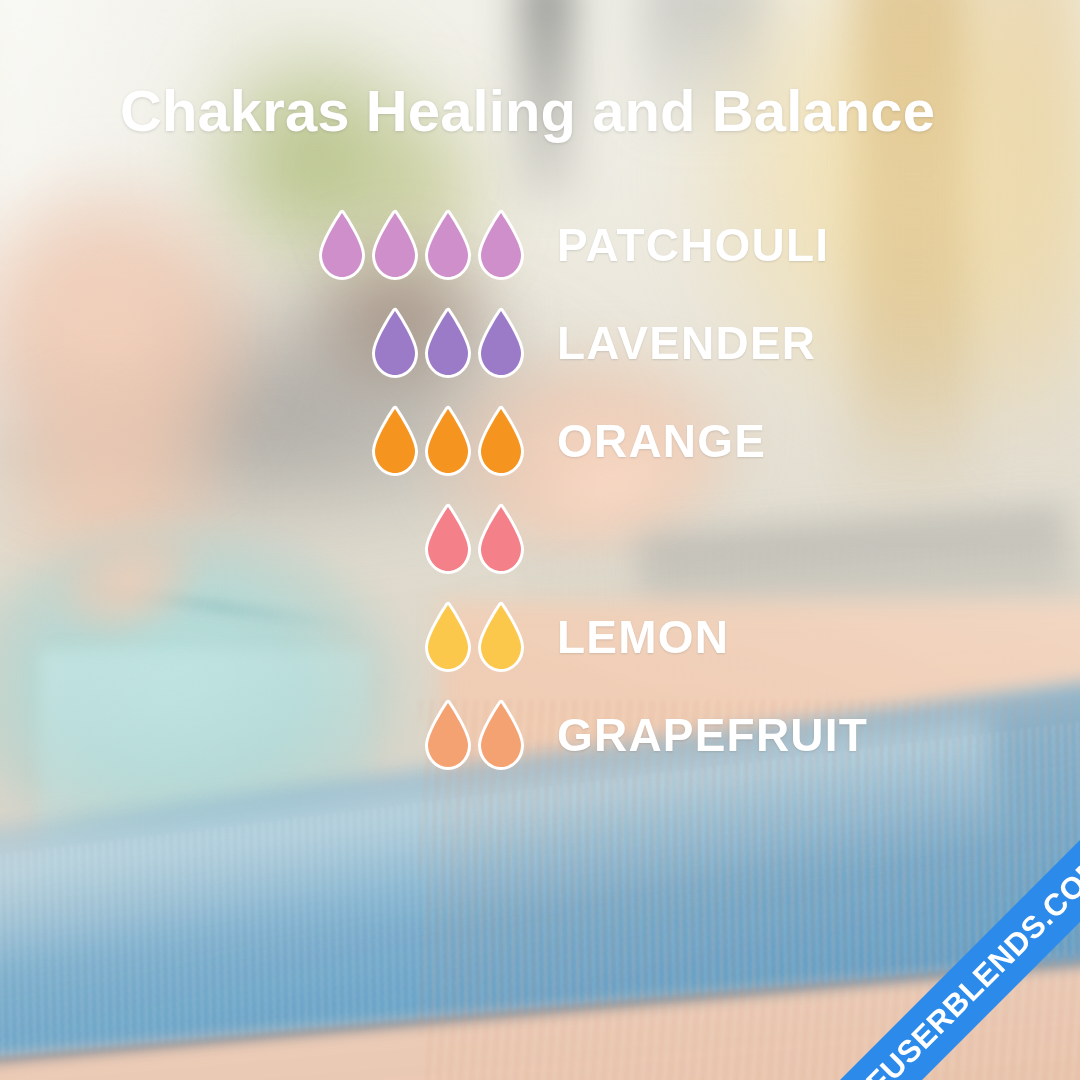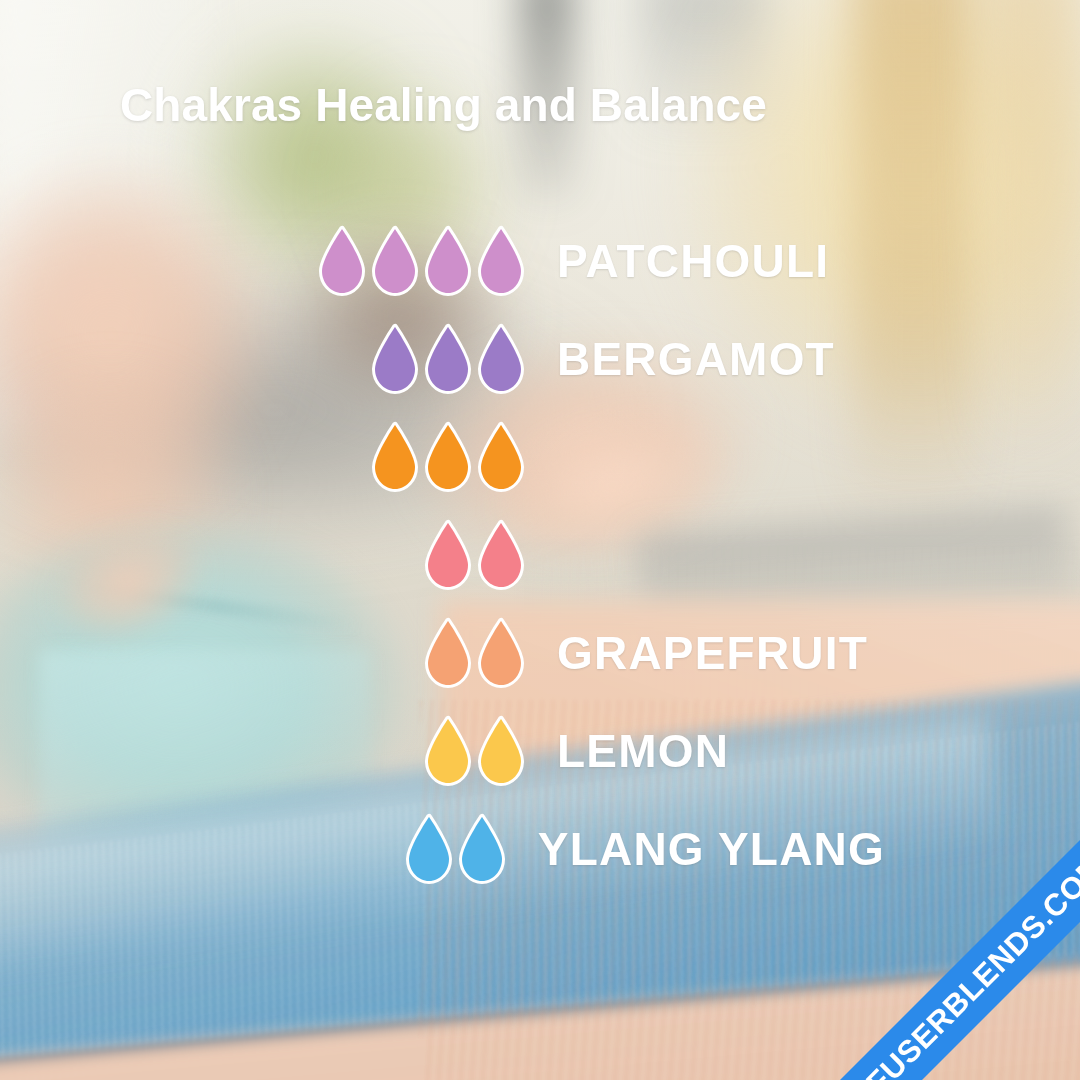--- a/index.html
+++ b/index.html
@@ -247,35 +247,35 @@
       rgba(255,255,255,0.10) 35%,
       rgba(255,255,255,0.05) 60%,
       rgba(255,255,255,0.00) 100%);
   }
 
   
   .title {
     position: absolute;
     left: 120px;
     top: 82px;
-    font-size: 46px;
+    font-size: 58px;
     font-weight: 700;
     color: #ffffff;
     letter-spacing: 0.1px;
     line-height: 1;
     white-space: nowrap;
     font-stretch: condensed;
     text-shadow: 0 1px 3px rgba(90,90,90,0.22);
   }
 
   
   .rows {
     position: absolute;
     left: 0;
-    top: 212px;
+    top: 196px;
     width: 885px;
   }
   .row {
     display: flex;
     align-items: center;
     height: 98px;
   }
   .drops {
     width: 525px;
     display: flex;
@@ -387,77 +387,67 @@
           <svg class="drop" viewBox="0 0 48 72">
             <path d="M24 4 C24 4 4 33 4 46 C4 58.2 13.0 68 24 68 C35.0 68 44 58.2 44 46 C44 33 24 4 24 4 Z" fill="#9B7BC7" stroke="#FFFFFF" stroke-width="6" stroke-linejoin="round" paint-order="stroke fill"></path>
           </svg>
           <svg class="drop" viewBox="0 0 48 72">
             <path d="M24 4 C24 4 4 33 4 46 C4 58.2 13.0 68 24 68 C35.0 68 44 58.2 44 46 C44 33 24 4 24 4 Z" fill="#9B7BC7" stroke="#FFFFFF" stroke-width="6" stroke-linejoin="round" paint-order="stroke fill"></path>
           </svg>
           <svg class="drop" viewBox="0 0 48 72">
             <path d="M24 4 C24 4 4 33 4 46 C4 58.2 13.0 68 24 68 C35.0 68 44 58.2 44 46 C44 33 24 4 24 4 Z" fill="#9B7BC7" stroke="#FFFFFF" stroke-width="6" stroke-linejoin="round" paint-order="stroke fill"></path>
           </svg>
         </div>
-        <div class="label" style="color: rgb(255, 255, 255);">BERGAMOT</div>
+        <div class="label" style="color: rgb(255, 255, 255);">LAVENDER</div>
       </div>
       <div class="row">
         <div class="drops">
           <svg class="drop" viewBox="0 0 48 72">
             <path d="M24 4 C24 4 4 33 4 46 C4 58.2 13.0 68 24 68 C35.0 68 44 58.2 44 46 C44 33 24 4 24 4 Z" fill="#F5941F" stroke="#FFFFFF" stroke-width="6" stroke-linejoin="round" paint-order="stroke fill"></path>
           </svg>
           <svg class="drop" viewBox="0 0 48 72">
             <path d="M24 4 C24 4 4 33 4 46 C4 58.2 13.0 68 24 68 C35.0 68 44 58.2 44 46 C44 33 24 4 24 4 Z" fill="#F5941F" stroke="#FFFFFF" stroke-width="6" stroke-linejoin="round" paint-order="stroke fill"></path>
           </svg>
           <svg class="drop" viewBox="0 0 48 72">
             <path d="M24 4 C24 4 4 33 4 46 C4 58.2 13.0 68 24 68 C35.0 68 44 58.2 44 46 C44 33 24 4 24 4 Z" fill="#F5941F" stroke="#FFFFFF" stroke-width="6" stroke-linejoin="round" paint-order="stroke fill"></path>
           </svg>
         </div>
+        <div class="label" style="color: rgb(255, 255, 255);">ORANGE</div>
       </div>
       <div class="row">
         <div class="drops">
           <svg class="drop" viewBox="0 0 48 72">
             <path d="M24 4 C24 4 4 33 4 46 C4 58.2 13.0 68 24 68 C35.0 68 44 58.2 44 46 C44 33 24 4 24 4 Z" fill="#F4808A" stroke="#FFFFFF" stroke-width="6" stroke-linejoin="round" paint-order="stroke fill"></path>
           </svg>
           <svg class="drop" viewBox="0 0 48 72">
             <path d="M24 4 C24 4 4 33 4 46 C4 58.2 13.0 68 24 68 C35.0 68 44 58.2 44 46 C44 33 24 4 24 4 Z" fill="#F4808A" stroke="#FFFFFF" stroke-width="6" stroke-linejoin="round" paint-order="stroke fill"></path>
           </svg>
         </div>
       </div>
       <div class="row">
         <div class="drops">
           <svg class="drop" viewBox="0 0 48 72">
+            <path d="M24 4 C24 4 4 33 4 46 C4 58.2 13.0 68 24 68 C35.0 68 44 58.2 44 46 C44 33 24 4 24 4 Z" fill="#FBC84C" stroke="#FFFFFF" stroke-width="6" stroke-linejoin="round" paint-order="stroke fill"></path>
+          </svg>
+          <svg class="drop" viewBox="0 0 48 72">
+            <path d="M24 4 C24 4 4 33 4 46 C4 58.2 13.0 68 24 68 C35.0 68 44 58.2 44 46 C44 33 24 4 24 4 Z" fill="#FBC84C" stroke="#FFFFFF" stroke-width="6" stroke-linejoin="round" paint-order="stroke fill"></path>
+          </svg>
+        </div>
+        <div class="label" style="color: rgb(255, 255, 255);">LEMON</div>
+      </div>
+      <div class="row">
+        <div class="drops">
+          <svg class="drop" viewBox="0 0 48 72">
             <path d="M24 4 C24 4 4 33 4 46 C4 58.2 13.0 68 24 68 C35.0 68 44 58.2 44 46 C44 33 24 4 24 4 Z" fill="#F5A273" stroke="#FFFFFF" stroke-width="6" stroke-linejoin="round" paint-order="stroke fill"></path>
           </svg>
           <svg class="drop" viewBox="0 0 48 72">
             <path d="M24 4 C24 4 4 33 4 46 C4 58.2 13.0 68 24 68 C35.0 68 44 58.2 44 46 C44 33 24 4 24 4 Z" fill="#F5A273" stroke="#FFFFFF" stroke-width="6" stroke-linejoin="round" paint-order="stroke fill"></path>
           </svg>
         </div>
         <div class="label" style="color: rgb(255, 255, 255);">GRAPEFRUIT</div>
-      </div>
-      <div class="row">
-        <div class="drops">
-          <svg class="drop" viewBox="0 0 48 72">
-            <path d="M24 4 C24 4 4 33 4 46 C4 58.2 13.0 68 24 68 C35.0 68 44 58.2 44 46 C44 33 24 4 24 4 Z" fill="#FBC84C" stroke="#FFFFFF" stroke-width="6" stroke-linejoin="round" paint-order="stroke fill"></path>
-          </svg>
-          <svg class="drop" viewBox="0 0 48 72">
-            <path d="M24 4 C24 4 4 33 4 46 C4 58.2 13.0 68 24 68 C35.0 68 44 58.2 44 46 C44 33 24 4 24 4 Z" fill="#FBC84C" stroke="#FFFFFF" stroke-width="6" stroke-linejoin="round" paint-order="stroke fill"></path>
-          </svg>
-        </div>
-        <div class="label" style="color: rgb(255, 255, 255);">LEMON</div>
-      </div>
-      <div class="row">
-        <div class="drops">
-          <svg class="drop" viewBox="0 0 48 72">
-            <path d="M24 4 C24 4 4 33 4 46 C4 58.2 13.0 68 24 68 C35.0 68 44 58.2 44 46 C44 33 24 4 24 4 Z" fill="#4FB3E8" stroke="#FFFFFF" stroke-width="6" stroke-linejoin="round" paint-order="stroke fill"></path>
-          </svg>
-          <svg class="drop" viewBox="0 0 48 72">
-            <path d="M24 4 C24 4 4 33 4 46 C4 58.2 13.0 68 24 68 C35.0 68 44 58.2 44 46 C44 33 24 4 24 4 Z" fill="#4FB3E8" stroke="#FFFFFF" stroke-width="6" stroke-linejoin="round" paint-order="stroke fill"></path>
-          </svg>
-        </div>
-        <div class="label" style="color: rgb(255, 255, 255);">YLANG YLANG</div>
       </div>
     </div>
 
   <div class="ribbon" style="background: rgb(43, 138, 234);">
     <span class="ribbon-text" style="color: rgb(255, 255, 255);">DIFFUSERBLENDS.COM</span>
   </div>
 
 </div>
 
 </body></html>

